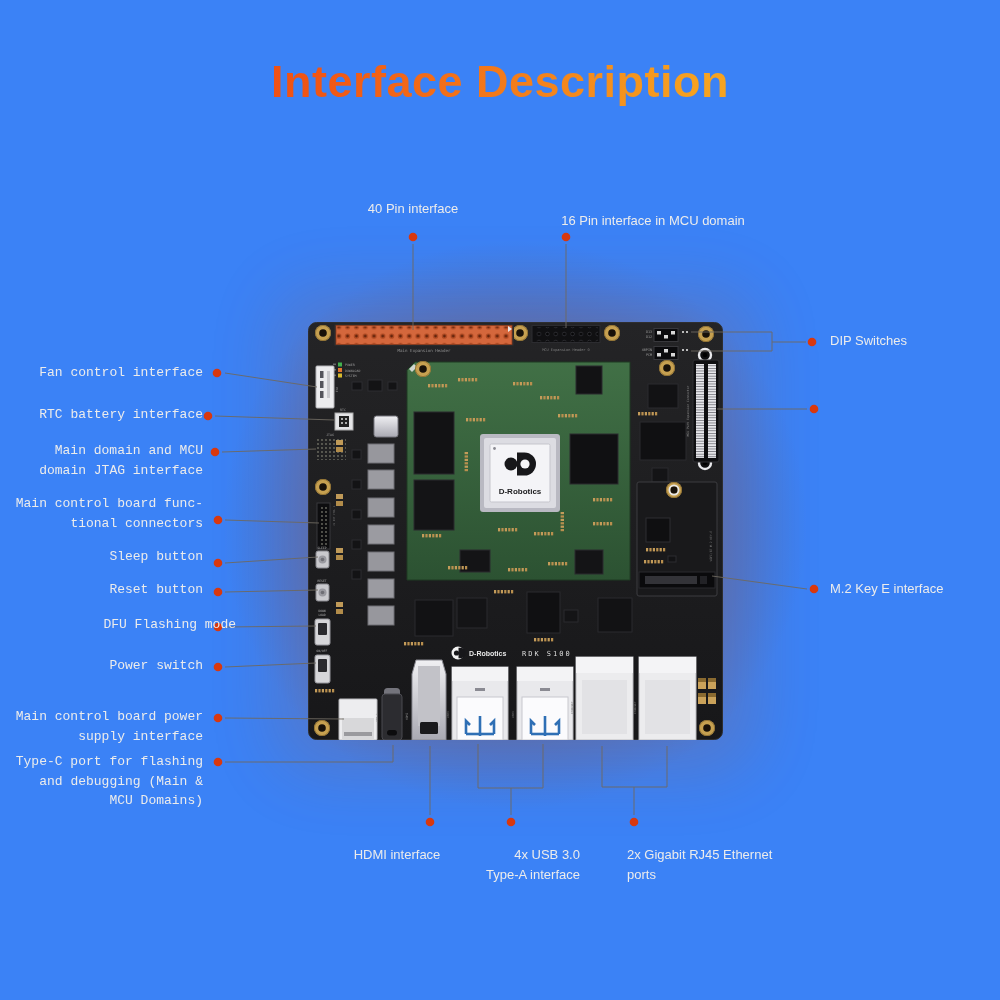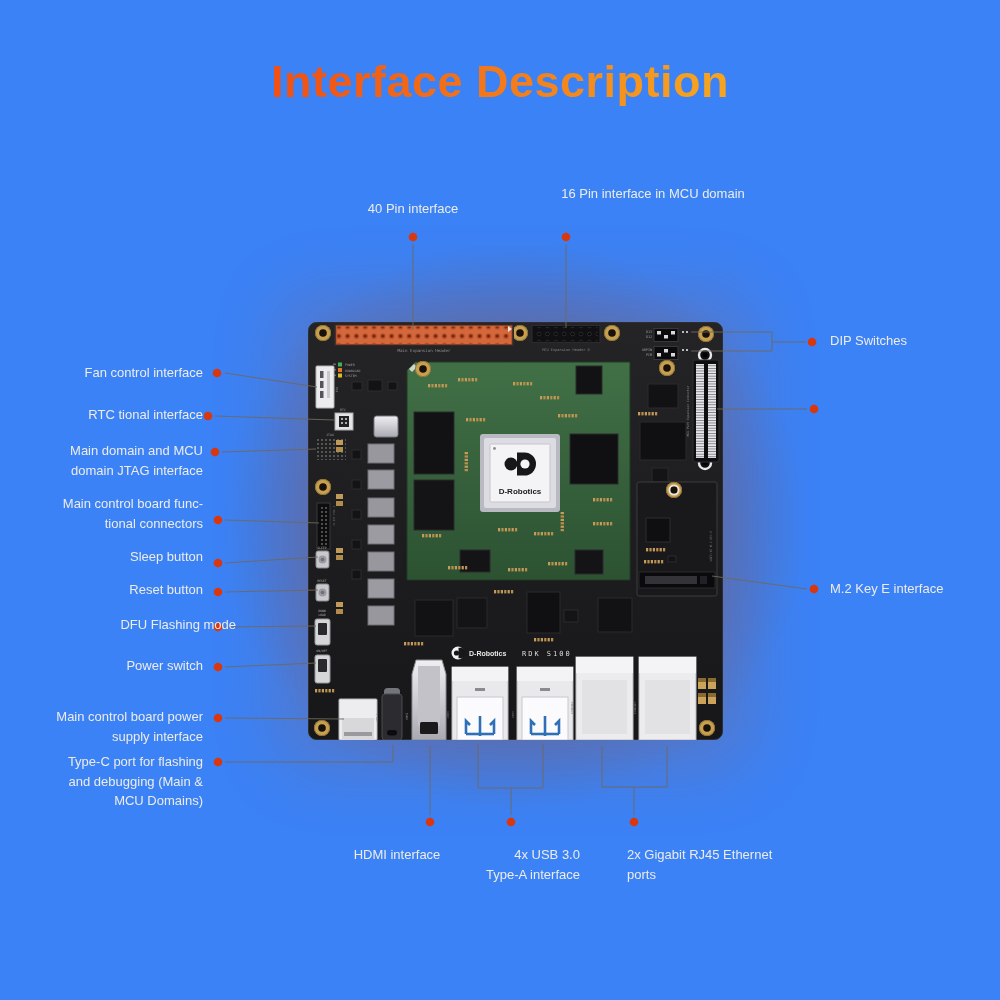--- a/index.html
+++ b/index.html
@@ -10,21 +10,21 @@
   .boardShadow{position:absolute;left:308px;top:322px;width:415px;height:418px;border-radius:10px;
         box-shadow:0 0 70px 28px rgba(185,80,25,.20);}
   h1.title{position:absolute;left:0;top:56px;width:1000px;margin:0;text-align:center;
         font-size:45px;font-weight:700;letter-spacing:.5px;
         background:linear-gradient(90deg,#ea3911 0%,#f05615 32%,#f6a220 70%,#f8b026 100%);
         -webkit-background-clip:text;background-clip:text;color:transparent;}
   .overlay{position:absolute;left:0;top:0;pointer-events:none;}
   .boardsvg{position:absolute;left:308px;top:322px;}
   .lbl{position:absolute;color:#ececec;font-size:13px;line-height:19.5px;white-space:nowrap;}
   .lbl .ln{display:block;}
-  .lbl.r{text-align:right;}
+  .lbl.r{text-align:right;font-family:Liberation Mono, monospace;}
   .lbl.c{transform:translateX(-50%);text-align:center;}
 </style>
 </head>
 <body>
 
 <div class="stage">
 
   <div class="glow"></div>
   <div class="boardShadow"></div>
 
@@ -427,29 +427,29 @@
       <circle cx="814" cy="589" r="4.3"></circle>
         <circle cx="430" cy="822" r="4.3"></circle>
       <circle cx="511" cy="822" r="4.3"></circle>
         <circle cx="634" cy="822" r="4.3"></circle>
     </g>
   </svg>
 
   <div class="lbl c" style="left:413px;top:199px;">
     <span class="ln">40 Pin interface</span>
   </div>
-  <div class="lbl c" style="left:653px;top:184px;">
+  <div class="lbl c" style="left:653px;top:211px;">
     <span class="ln">16 Pin interface in MCU domain</span>
   </div>
 
   <div class="lbl r" style="top:363px;right:797px;">
     <span class="ln">Fan control interface</span>
   </div>
   <div class="lbl r" style="top:405px;right:797px;">
-    <span class="ln">RTC tional interface</span>
+    <span class="ln">RTC battery interface</span>
   </div>
   <div class="lbl r" style="top:494px;right:797px;">
     <span class="ln">Main control board func-</span>
     <span class="ln">tional connectors</span>
   </div>
   <div class="lbl r" style="top:441px;right:797px;">
     <span class="ln">Main domain and MCU</span>
     <span class="ln">domain JTAG interface</span>
   </div>
   <div class="lbl r" style="top:547px;right:797px;">

